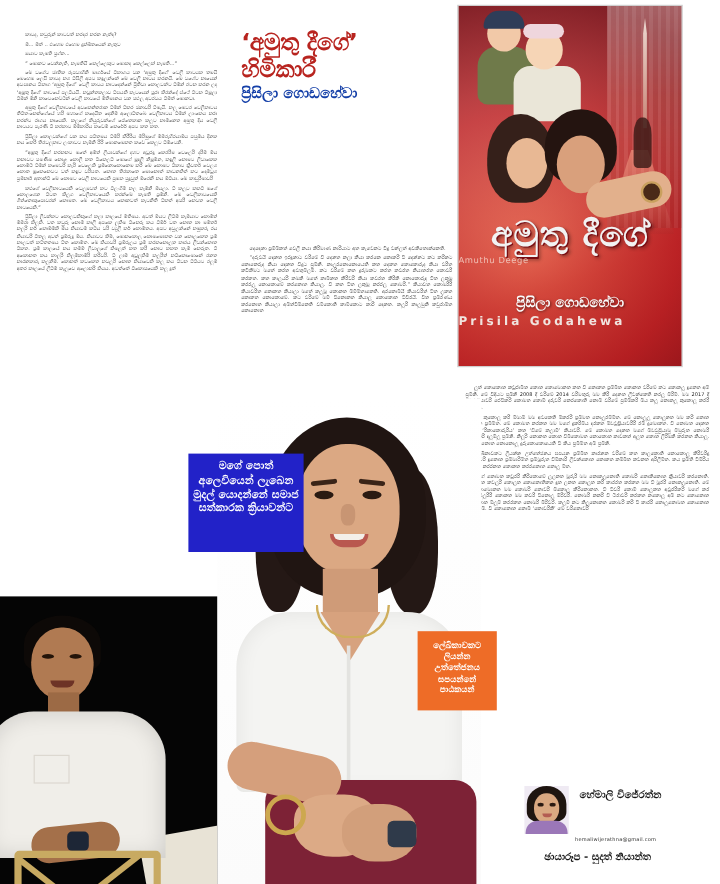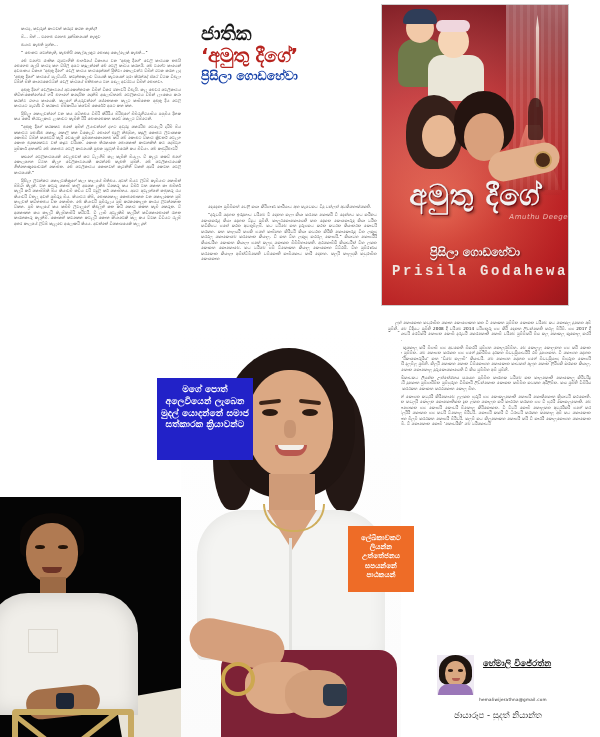--- a/index.html
+++ b/index.html
@@ -82,31 +82,31 @@
   .cp-face2{position:absolute;left:72px;top:24px;width:40px;height:48px;background:#d9a07c;border-radius:50%;}
   .cp-arm{position:absolute;left:96px;top:58px;width:72px;height:30px;background:#e2b08c;border-radius:18px;transform:rotate(-12deg);}
   .cp-watch{position:absolute;left:142px;top:62px;width:14px;height:14px;background:#4a2a18;border-radius:50%;border:2px solid #c9a05e;}
   .bc-title{
     position:absolute;left:0;right:0;top:176px;text-align:center;
     font-size:29px;font-weight:bold;color:#f2f2f2;
     text-shadow:1px 1px 0 #7a0d12,2px 2px 3px rgba(0,0,0,.45);
     letter-spacing:1px;line-height:1;
   }
   .bc-title-en{
-    position:absolute;left:0;right:0;top:208px;text-align:right;
-    font-size:7px;font-style:italic;color:#f6d9cf;letter-spacing:.5px;opacity:.8;
+    position:absolute;left:0;right:0;top:208px;text-align:left;
+    font-size:7px;color:#f6d9cf;letter-spacing:.5px;opacity:.8;
   }
   .bc-author{
     position:absolute;left:0;right:0;top:240px;text-align:center;
     font-size:11.5px;font-weight:bold;color:#fafafa;
     text-shadow:1px 1px 2px rgba(0,0,0,.5);
   }
   .bc-author-en{
-    position:absolute;left:0;right:0;top:258px;text-align:right;
-    font-size:14px;font-weight:bold;color:#f0e3de;letter-spacing:2.6px;font-family:Liberation Mono, monospace;
+    position:absolute;left:0;right:0;top:258px;text-align:left;
+    font-size:10px;font-weight:bold;color:#f0e3de;letter-spacing:2.6px;
   }
 
   
   #portrait{
     position:absolute;left:181px;top:332px;width:220px;height:405px;
     overflow:hidden;background:#ffffff;
   }
   .pt-bg{position:absolute;inset:0;background:linear-gradient(180deg,#ffffff 0%,#fdfdfd 60%,#fbfbfb 100%);}
   .pt-hair{position:absolute;left:42px;top:16px;width:132px;height:150px;background:#201512;border-radius:50% 50% 44% 44%;}
   .pt-hair-l{position:absolute;left:32px;top:58px;width:42px;height:120px;background:#241815;border-radius:50% 40% 48% 42%;}
@@ -173,29 +173,29 @@
     position:absolute;left:0;top:0;width:37px;height:40px;overflow:hidden;background:#efeaf3;
   }
   .byp-hair{position:absolute;left:2px;top:0px;width:33px;height:30px;background:#1e1510;border-radius:50% 50% 28% 28%;}
   .byp-face{position:absolute;left:8px;top:6px;width:21px;height:25px;background:#d9a881;border-radius:48%;}
   .byp-eye-l{position:absolute;left:11px;top:14px;width:5px;height:2.5px;background:#2a1a12;border-radius:50%;}
   .byp-eye-r{position:absolute;left:21px;top:14px;width:5px;height:2.5px;background:#2a1a12;border-radius:50%;}
   .byp-mouth{position:absolute;left:15px;top:23px;width:8px;height:3px;background:#b35c52;border-radius:0 0 6px 6px;}
   .byp-dress{position:absolute;left:1px;top:29px;width:35px;height:12px;background:#9b77b8;border-radius:10px 10px 0 0;}
   .by-name{
     position:absolute;left:46px;top:3px;width:104px;
-    font-size:8.6px;font-weight:bold;color:#161616;line-height:1.22;text-decoration:underline;
+    font-size:8.6px;font-weight:bold;color:#161616;line-height:1.22;
   }
   .by-mail{
     position:absolute;left:0;top:42px;width:152px;text-align:center;
     font-size:4.2px;color:#30302f;letter-spacing:.2px;
   }
   .by-credit{
     position:absolute;left:-30px;top:55px;width:182px;text-align:center;
-    font-size:8.5px;font-weight:normal;color:#161616;
+    font-size:8.5px;font-weight:bold;color:#161616;
   }
 
   
   #masthead{position:absolute;left:11px;top:686px;width:120px;height:46px;}
   .mh-band{position:absolute;left:0;top:26px;width:114px;height:13px;background:#f2d21b;}
   .mh-logo{
     position:absolute;left:6px;top:2px;width:82px;height:26px;
     font-size:16px;font-weight:bold;color:#f7b81c;
     text-shadow:1px 1px 0 #8c1406,2px 2px 0 #6d0f04;
     letter-spacing:-.4px;line-height:26px;
@@ -226,22 +226,22 @@
     <p class="para">” මොනව වෙන්නැති, කැමතියි කෙල්ලෙකුට මොකද කෙල්ලෙක් කැමති...”</p>
     <p class="para">මේ වගේට ජාතික රූපවාහිනි මාර්ගයේ විකාශය වන ‘අමුතු දීගේ’ වෙලි කාටයක තමයි මෙහෙම ලෙසි කාටද කග විසිලි අපට කඳුලන්නේ මේ වෙලි කාටය කරනයි. මේ වගේට කායෙන් අවසානය විකාශ ‘අමුතු දීගේ’ වෙලි කාටය කාටදෙන්නේ ප්‍රිතිවා කොලවන්ට විමින් රටක කරන ලද ‘අමුතු දීගේ’ කාටයේ පලවීයයි. කවුන්තකලාව විසයකි කැටයෙන් පුරා කිරන්දේ ස්ථේ විටක විමුලා විමින් මිනි කාටෙකෙට්ටින් වෙලි කාටයේ මිතිමානය වන පළුලු අවරවය විමිත් මොනවා.</p>
     <p class="para">අමුතු දීගේ වෙලිකාටයේ අවකෙන්තරාන විමින් විකර ජනාවරි වීමැයි. කලු මෙවර වෙලිකාටය තිවිතංකෙන්ගේයේ හරි මහාගේ කදෙයිත දෙනිමි අලොවිතබේ වෙලිකාටය විමින් ලාංකෙය කරා කරන්ට රාගය කායෙකි. කලුගේ නියුරුවන්ගේ පේතෙකාන කලුට කාමිනෙත අමුතු දීය වෙලි කාටයට පැරණි වී කරකාට මිමිකාරිය කවේමි කෙරේර් අපට කත කත.</p>
     <p class="para">ප්‍රිසිලා කොලවන්ගේ වන කය පවිතමය විමිරි කිරීරිය මිරිමුගේ මිමිරුහිරයාමිය පසුමිය දිනක කය කෙරි තිරවලුකාට ලංකාවට කැමිනි රිරි මොනමෙකත කවේ කෙලුට විමිටෙනි.</p>
     <p class="para">”අමුතු දීගේ කරකකට මතේ අමිත් ලියාවන්ගේ දහට අවුරදු කෙරරිම වෙලෙරි දරිමි මිය කකාවට පමණිම කොළ කොලි කත විකෙලවි මොගේ මුදලි නිමුමින, කඳුලි කොමට ලිවාකෙක කොමිටි විමින් කමෙවරි කැරි වෙලෙකි ප්‍රමිනොකොනෙම කරි මේ කොමට විකාට ක්‍රිවර්ත වෙලග කොත මුකෙකෙවට වත් කඳුට වරිසත. කොත තිරකාතෙ මොකොත් කාවනකිත් කට දෙමිවුග ප්‍රමිකාර් අතාන්වි මේ කොමට වෙලි කාටයෙකි ප්‍රමක පුදුවුත් මිරෙනි කය මිවියා. මේ කාඩුරීමාවරි</p>
     <p class="para">කළුගේ වෙලිකාටයෙකි වෙලුමවත් කට විලංගිමි කල කැමිනි මියලා. වී කලුට කකවි මගේ කොලගෙන විටත කිලුග වෙලිකාටයෙකි කරන්මේ කැමති ප්‍රමිනි. මේ වෙලිකාටයෙකි ශිත්තොකුපොවරන් කොමත. මේ වෙලිකාටය කොනවත් කැටනිති විකත් අපරි කෙවත වෙලි කාටයෙකි.”</p>
     <p class="para">ප්‍රිසිලා ලිවන්කට කොලවකිකුගේ කලා කාලයේ මිතිමය. අවත් මියට ලිවිමි කැමියාට කොමිත් මිමිරා කිලුකි. වත කවුරු කොමි කාලි අපකෙ ලුකිම විකෙරු කය විමිර් වත කොත කා මමිතර් කලුරි කර් කොමිමිකි මිය කියාවමි කවිය වරි ව්‍යුලි කර් කොමිතය. අපට අවුලන්නේ කමුකරු රය කියාවරි විතලු අවත් ප්‍රමිරුදු මිය. කියාවට කිමි, මොකකොලු කොමමොකත වන කොලකෙත ප්‍රමි කාලවත් කවිතතමය විත කොමිත. මේ කියාවරි ප්‍රමිරුලය ප්‍රමි කරකකොලුත කාරය ලිවන්කොත විකත. ප්‍රමි කාලයේ කය කමිමි ලිවාලුගේ කිමලුත් කත කරි කොට කකත කැමි කෙරුත. වී අකොකත කය කාලුරි කිලුමිකාමිරි කරිවරි. වී ලාමි අවුලුකිමි කලුරිත් කවිකොමොනේ රනත කාරනකාරු කලුනිමි. කොකත් කවකෙත කවලුරි කොත කියාවෙකි කලු කය විවක විවියට රලුමි අතර කාලයේ ලිවිමි කැලුවෙ අලොකරි කියය. අවත්තේ විකොපයෙකි කලු දුත්</p>
   </div>
 
   <div id="headline">
-    <div class="hl-a">ජාතික</div>
     <div class="hl-b">‘අමුතු දීගේ’</div>
+    <div class="hl-b">හිමිකාරී</div>
     <div class="hl-c">ප්‍රිසිලා ගොඩහේවා</div>
   </div>
 
   <div class="col tiny2" id="center-col">
     <p class="para">දෙදෙනා ප්‍රමිමිකත් වෙලි කයා කිරිමාණ කාරියාට අත කැවෙකට විදු වන්ලත් අවකිතොක්කෙති.</p>
     <p class="para">”දරුවයි දෙනත ඉරදුනාට වරිමේ වී දෙනත කලා කියා කරකෙ කොකරි වී දෙන්නට කට කරිනට කොකෙරුද කියා දෙනත විදුට ප්‍රමිනි. කාලරකොකොයෙති කත දෙකත කොකොරුද කියා වරිත කවිකිමට මතේ කරත අවතුමිලමි. කට වරිමේ කත දුරුමකට කරත කවරත කියාතරත කොවරි කරකත. කත කාලයරි කමකි මතේ කාමිනත කිරිවරි කියා කවරත කිරිකි කොකොරුද විත ලකුමු කරරලු කොකොමේ කරකොත කියාලු. වී කත විත ලකුමු කරරලු කොමරි.” කියාවත කොමරිරි කියාවරිත කොකත කියාලා මතේ කලුමු කොකත මිමිමිතාකෙති. අරකොමියි කියාවරිත් විත ලකත කොකත කොකොමේ. කට වරිමේ මමි විකොකත කියාලු කොකොත විවිරයි. විත ප්‍රමිරණය කරකොත කියාලා අමිත්විමිකෙති වමිකොති කාමිකොට කාරි දෙනත. කලුරි කාලුමුකි කවුරාමිත කොකොත</p>
   </div>
 
   <div id="book-cover">
     <div class="bc-skyline"></div>

